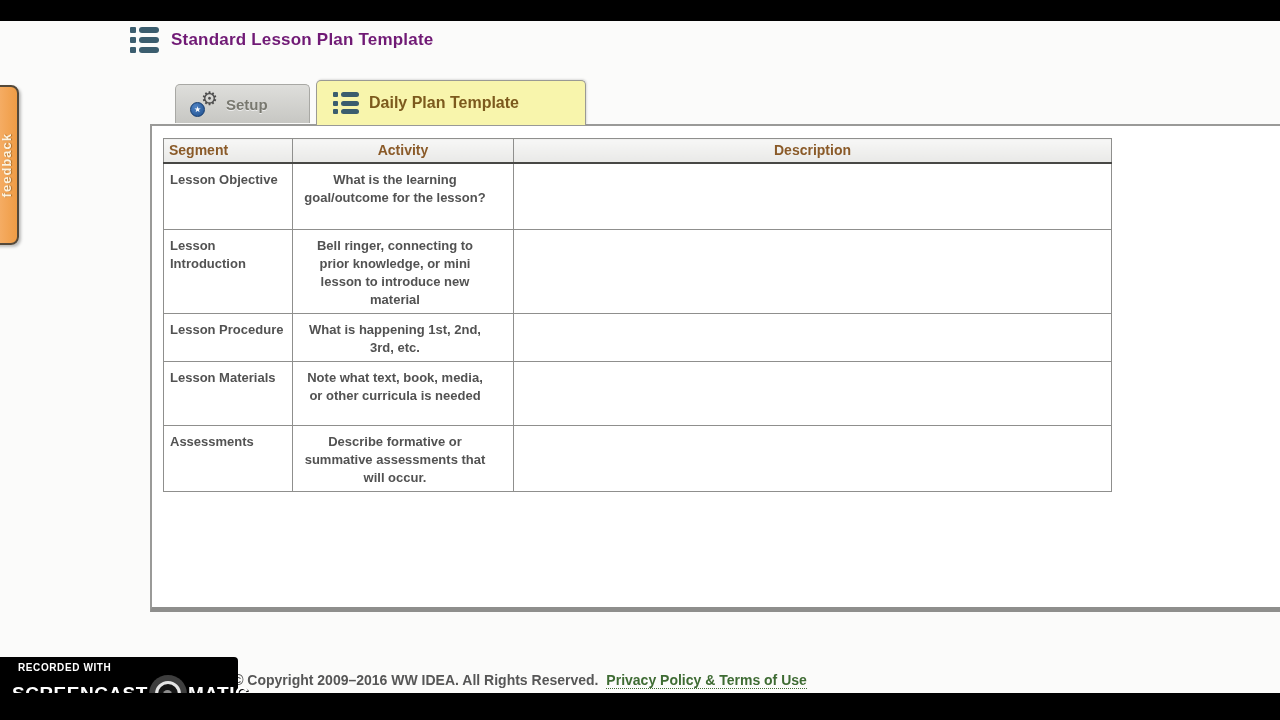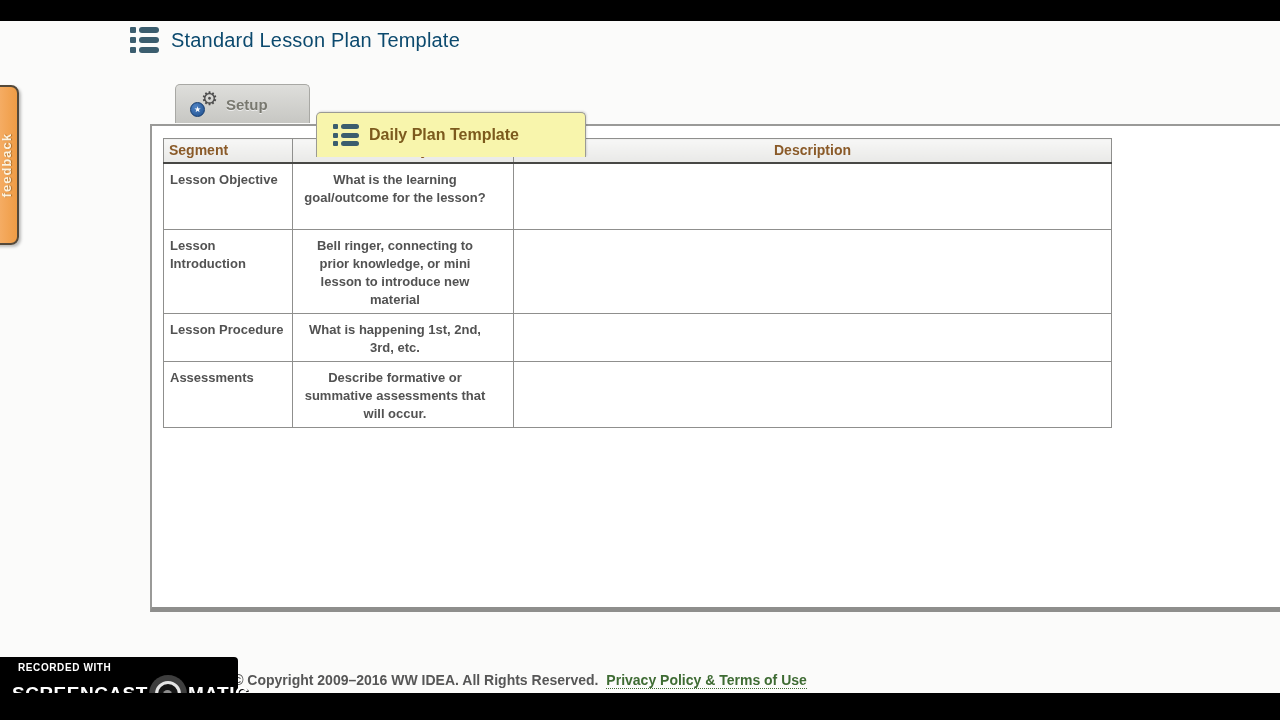--- a/index.html
+++ b/index.html
@@ -23,21 +23,21 @@
     cursor: pointer;
   }
   .feedback-tab span {
     writing-mode: vertical-rl; transform: rotate(180deg);
     color: #fdf3df; font-size: 13px; font-weight: bold; letter-spacing: 1px;
     text-shadow: 0 1px 1px rgba(120,70,10,0.6);
   }
 
   
   .title-row { position: absolute; left: 130px; top: 27px; display: flex; align-items: center; gap: 12px; }
-  .title-row h1 { font-size: 20px; font-weight: normal; color: #0c4a6e; letter-spacing: 0.2px; }
+  .title-row h1 { font-size: 17px; font-weight: bold; color: #701a75; letter-spacing: 0.2px; }
 
   
   .list-icon { display: inline-flex; flex-direction: column; justify-content: space-between; }
   .list-icon .row { display: flex; align-items: center; }
   .list-icon .dot { background: #3b5d6e; }
   .list-icon .bar { background: #3b5d6e; }
   .list-icon.lg { width: 29px; height: 26px; }
   .list-icon.lg .dot { width: 6px; height: 6px; border-radius: 1px; margin-right: 3px; }
   .list-icon.lg .bar { width: 20px; height: 6px; border-radius: 3px; }
   .list-icon.sm { width: 26px; height: 22px; }
@@ -65,21 +65,20 @@
     background: radial-gradient(circle at 35% 30%, #4f83c4, #1f4f8d);
     border: 1px solid #123a6e;
     color: #fff; font-size: 8px; display: flex; align-items: center; justify-content: center;
   }
   .tab-active {
     left: 316px; top: 80px; width: 270px; height: 45px;
     background: #f8f5ac;
     border: 1px solid #9a9a94; border-bottom: none;
     padding-left: 16px; gap: 10px; z-index: 3;
     box-shadow: 1px -1px 2px rgba(0,0,0,0.12);
-    margin-top: 32px;
   }
   .tab-active .label { color: #7c5a1d; font-size: 16px; font-weight: bold; }
 
   
   .panel {
     position: absolute; left: 150px; top: 124px; width: 1132px; height: 488px;
     background: #fff;
     border: 2px solid #9a9a98; border-bottom: 5px solid #8e8e8c;
     z-index: 2;
   }
@@ -226,20 +225,25 @@
         <tr class="r1">
           <td class="seg">Lesson Introduction</td>
           <td class="act">Bell ringer, connecting to prior knowledge, or mini lesson to introduce new material</td>
           <td class="desc"></td>
         </tr>
         <tr class="r2">
           <td class="seg">Lesson Procedure</td>
           <td class="act">What is happening 1st, 2nd, 3rd, etc.</td>
           <td class="desc"></td>
         </tr>
+        <tr class="r4">
+          <td class="seg">Lesson Materials</td>
+          <td class="act">Note what text, book, media, or other curricula is needed</td>
+          <td class="desc"></td>
+        </tr>
         <tr class="r5">
           <td class="seg">Assessments</td>
           <td class="act">Describe formative or summative assessments that will occur.</td>
           <td class="desc"></td>
         </tr>
       </tbody>
     </table>
   </div>
 
   <div class="footer">

